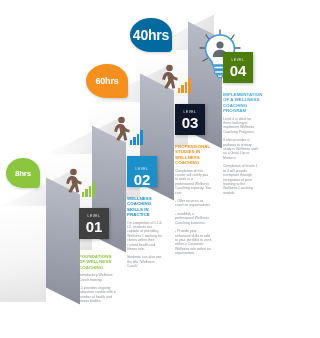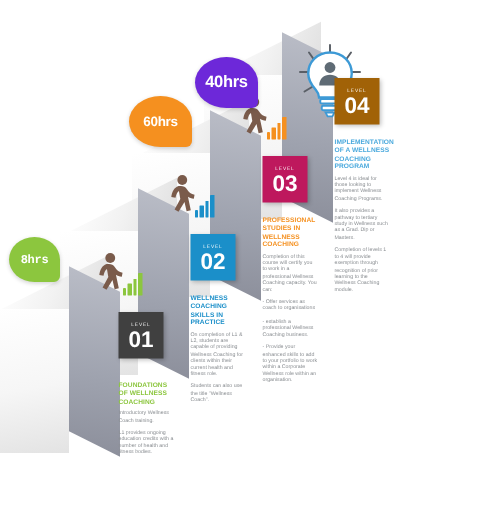--- a/index.html
+++ b/index.html
@@ -146,30 +146,30 @@
     <i style="height:5px;background:#f5901f;"></i>
     <i style="height:8px;background:#f5901f;"></i>
     <i style="height:11px;background:#f5901f;"></i>
     <i style="height:15px;background:#f5901f;"></i>
   </div>
 
   <div class="walker" style="left:147px;top:56px;opacity:0;">
     <svg width="1" height="1" viewBox="0 0 1 1"></svg>
   </div>
 
-  <div class="bubble" style="left:6px;top:158px;width:34px;height:30px;font-size:8px;background:#8cc63e;font-family:Liberation Mono, monospace;">
+  <div class="bubble" style="left:6px;top:158px;width:34px;height:30px;font-size:8px;background:#8cc63e;">
     <span>8hrs</span>
   </div>
 
 
   <div class="bubble" style="left:86px;top:64px;width:42px;height:34px;font-size:9px;background:#f5901f;">
     <span>60hrs</span>
   </div>
 
-  <div class="bubble" style="left:130px;top:38px;width:42px;height:34px;font-size:11px;background:#6d28d9;">
+  <div class="bubble" style="left:130px;top:18px;width:42px;height:34px;font-size:14px;background:#0369a1;">
     <span>40hrs</span>
   </div>
 
   <div class="bulb" style="left:196px;top:28px;">
     <svg width="48" height="52" viewBox="0 0 48 52" aria-hidden="true">
       <g stroke="#5a5f66" stroke-width="1.3" stroke-linecap="round">
         <line x1="24" y1="2" x2="24" y2="8"></line>
         <line x1="10" y1="7" x2="13.5" y2="12"></line>
         <line x1="38" y1="7" x2="34.5" y2="12"></line>
         <line x1="4" y1="20" x2="10" y2="20"></line>
@@ -186,31 +186,31 @@
         <path d="M16.8 29 C16.8 24.3 20 21.8 24 21.8 C28 21.8 31.2 24.3 31.2 29 Z"></path>
       </g>
     </svg>
   </div>
 
   <div class="levelchip" style="left:79px;top:208px;background:#404040;">
     <span class="lv">LEVEL</span>
     <span class="num">01</span>
   </div>
 
-  <div class="levelchip" style="left:127px;top:156px;background:#1b8fc9;">
+  <div class="levelchip" style="left:127px;top:156px;background:#1b8fc9;justify-content:flex-end;">
     <span class="lv">LEVEL</span>
     <span class="num">02</span>
   </div>
 
-  <div class="levelchip" style="left:175px;top:104px;background:#be185d;">
+  <div class="levelchip" style="left:175px;top:104px;background:#0f172a;">
     <span class="lv">LEVEL</span>
     <span class="num">03</span>
   </div>
 
-  <div class="levelchip" style="left:223px;top:52px;background:#a16207;">
+  <div class="levelchip" style="left:223px;top:52px;background:#4d7c0f;">
     <span class="lv">LEVEL</span>
     <span class="num">04</span>
   </div>
 
   <div class="col" style="left:79px;top:254px;">
     <h3 style="color:#8cc63e;">FOUNDATIONS OF WELLNESS COACHING</h3>
     <p>Introductory Wellness Coach training.</p>
     <p>L1 provides ongoing education credits with a number of health and fitness bodies.</p>
   </div>
 

